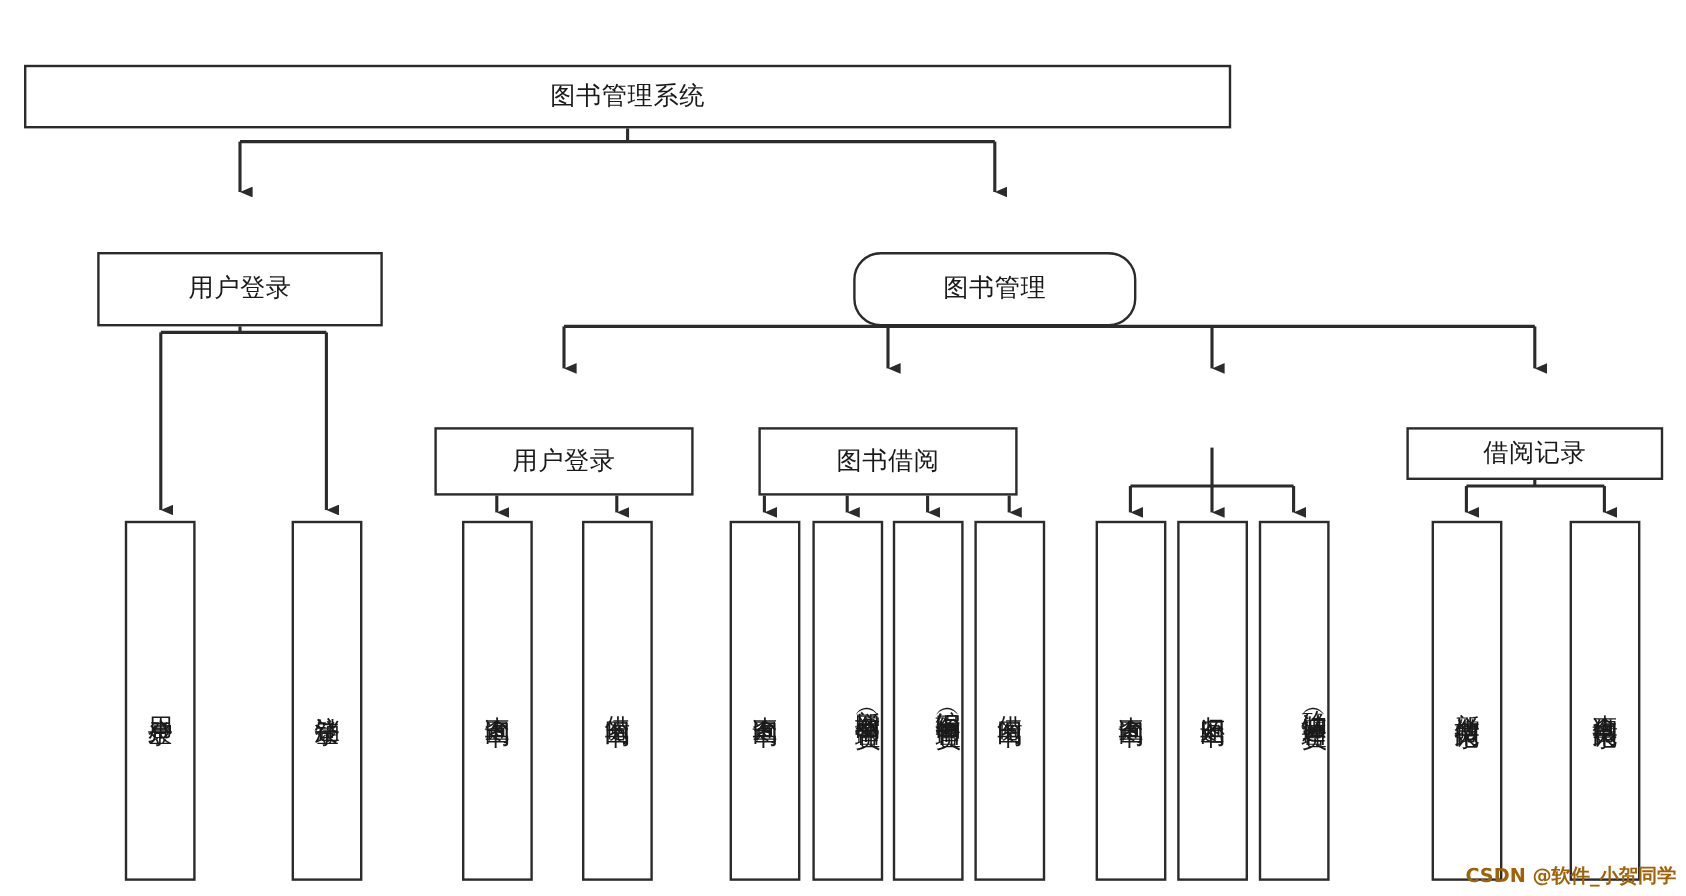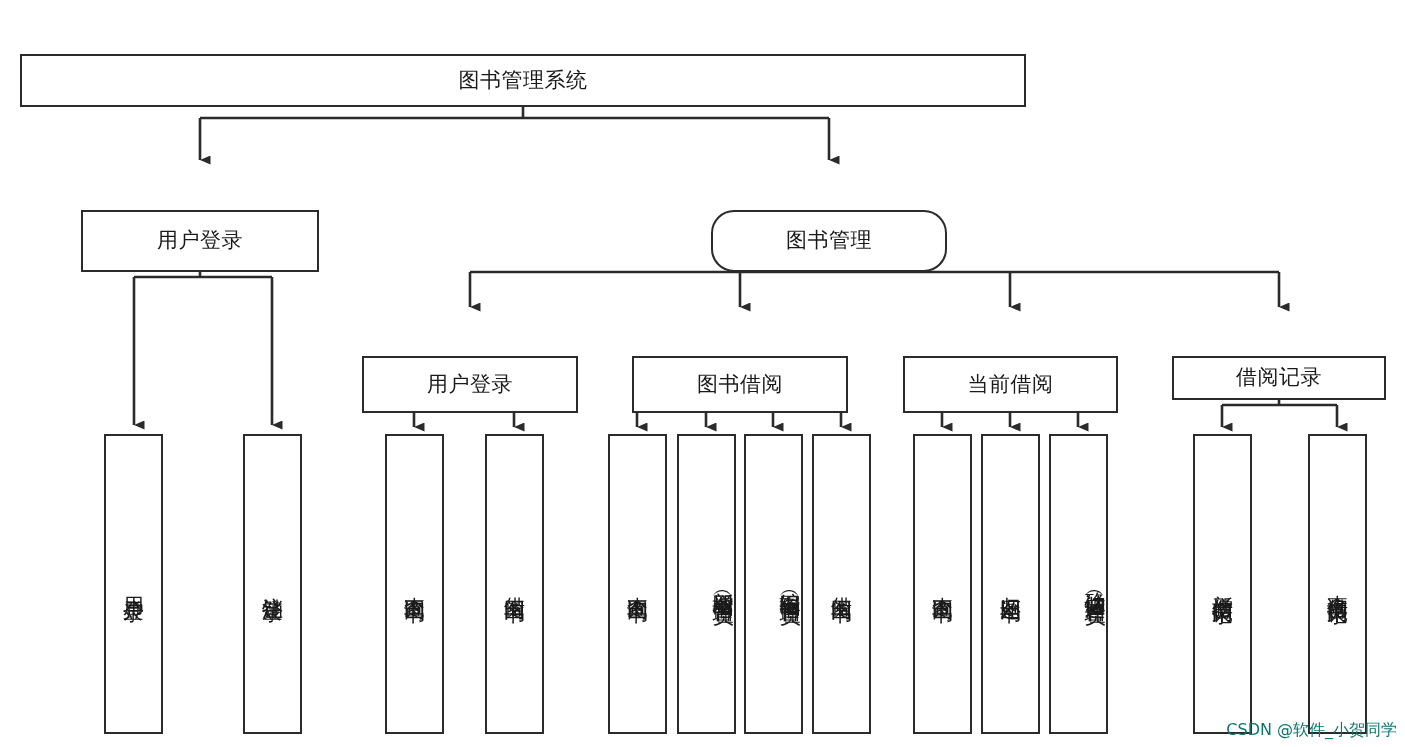--- a/index.html
+++ b/index.html
@@ -61,24 +61,25 @@
     display: block;
   }
   .node-v.center-align {
     align-items: center;
   }
   #watermark {
     position: absolute;
     right: 8px;
     bottom: 6px;
     font-size: 16px;
-    color: #0f766e;
+    color: #a16207;
     z-index: 5;
     white-space: nowrap;
     font-family: "DejaVu Sans", "Liberation Sans", sans-serif;
+    font-weight: bold;
   }
 </style>
 </head>
 <body>
 
 <div id="diagram-root">
 
   <svg id="diagram-svg" viewBox="0 0 1405 747" xmlns="http://www.w3.org/2000/svg">
     <defs>
       <marker id="arrowhead" markerWidth="9" markerHeight="11" refX="4.5" refY="10.5" orient="auto" markerUnits="userSpaceOnUse">
@@ -142,23 +143,20 @@
   </div>
 
   <div class="node node-h" style="left:362px; top:316px; width:216px; height:57px;">
     <span>用户登录</span>
   </div>
 
   <div class="node node-h" style="left:632px; top:316px; width:216px; height:57px;text-align:right;">
     <span>图书借阅</span>
   </div>
 
-  <div class="node node-h" style="left:903px; top:316px; width:215px; height:57px;">
-    <span>当前借阅</span>
-  </div>
 
   <div class="node node-h" style="left:1172px; top:316px; width:214px; height:44px;">
     <span>借阅记录</span>
   </div>
 
   <div class="node node-v center-align" style="left:104px; top:434px; width:59px; height:300px;">
     <span>用户登录</span>
   </div>
 
   <div class="node node-v center-align" style="left:243px; top:434px; width:59px; height:300px;">

